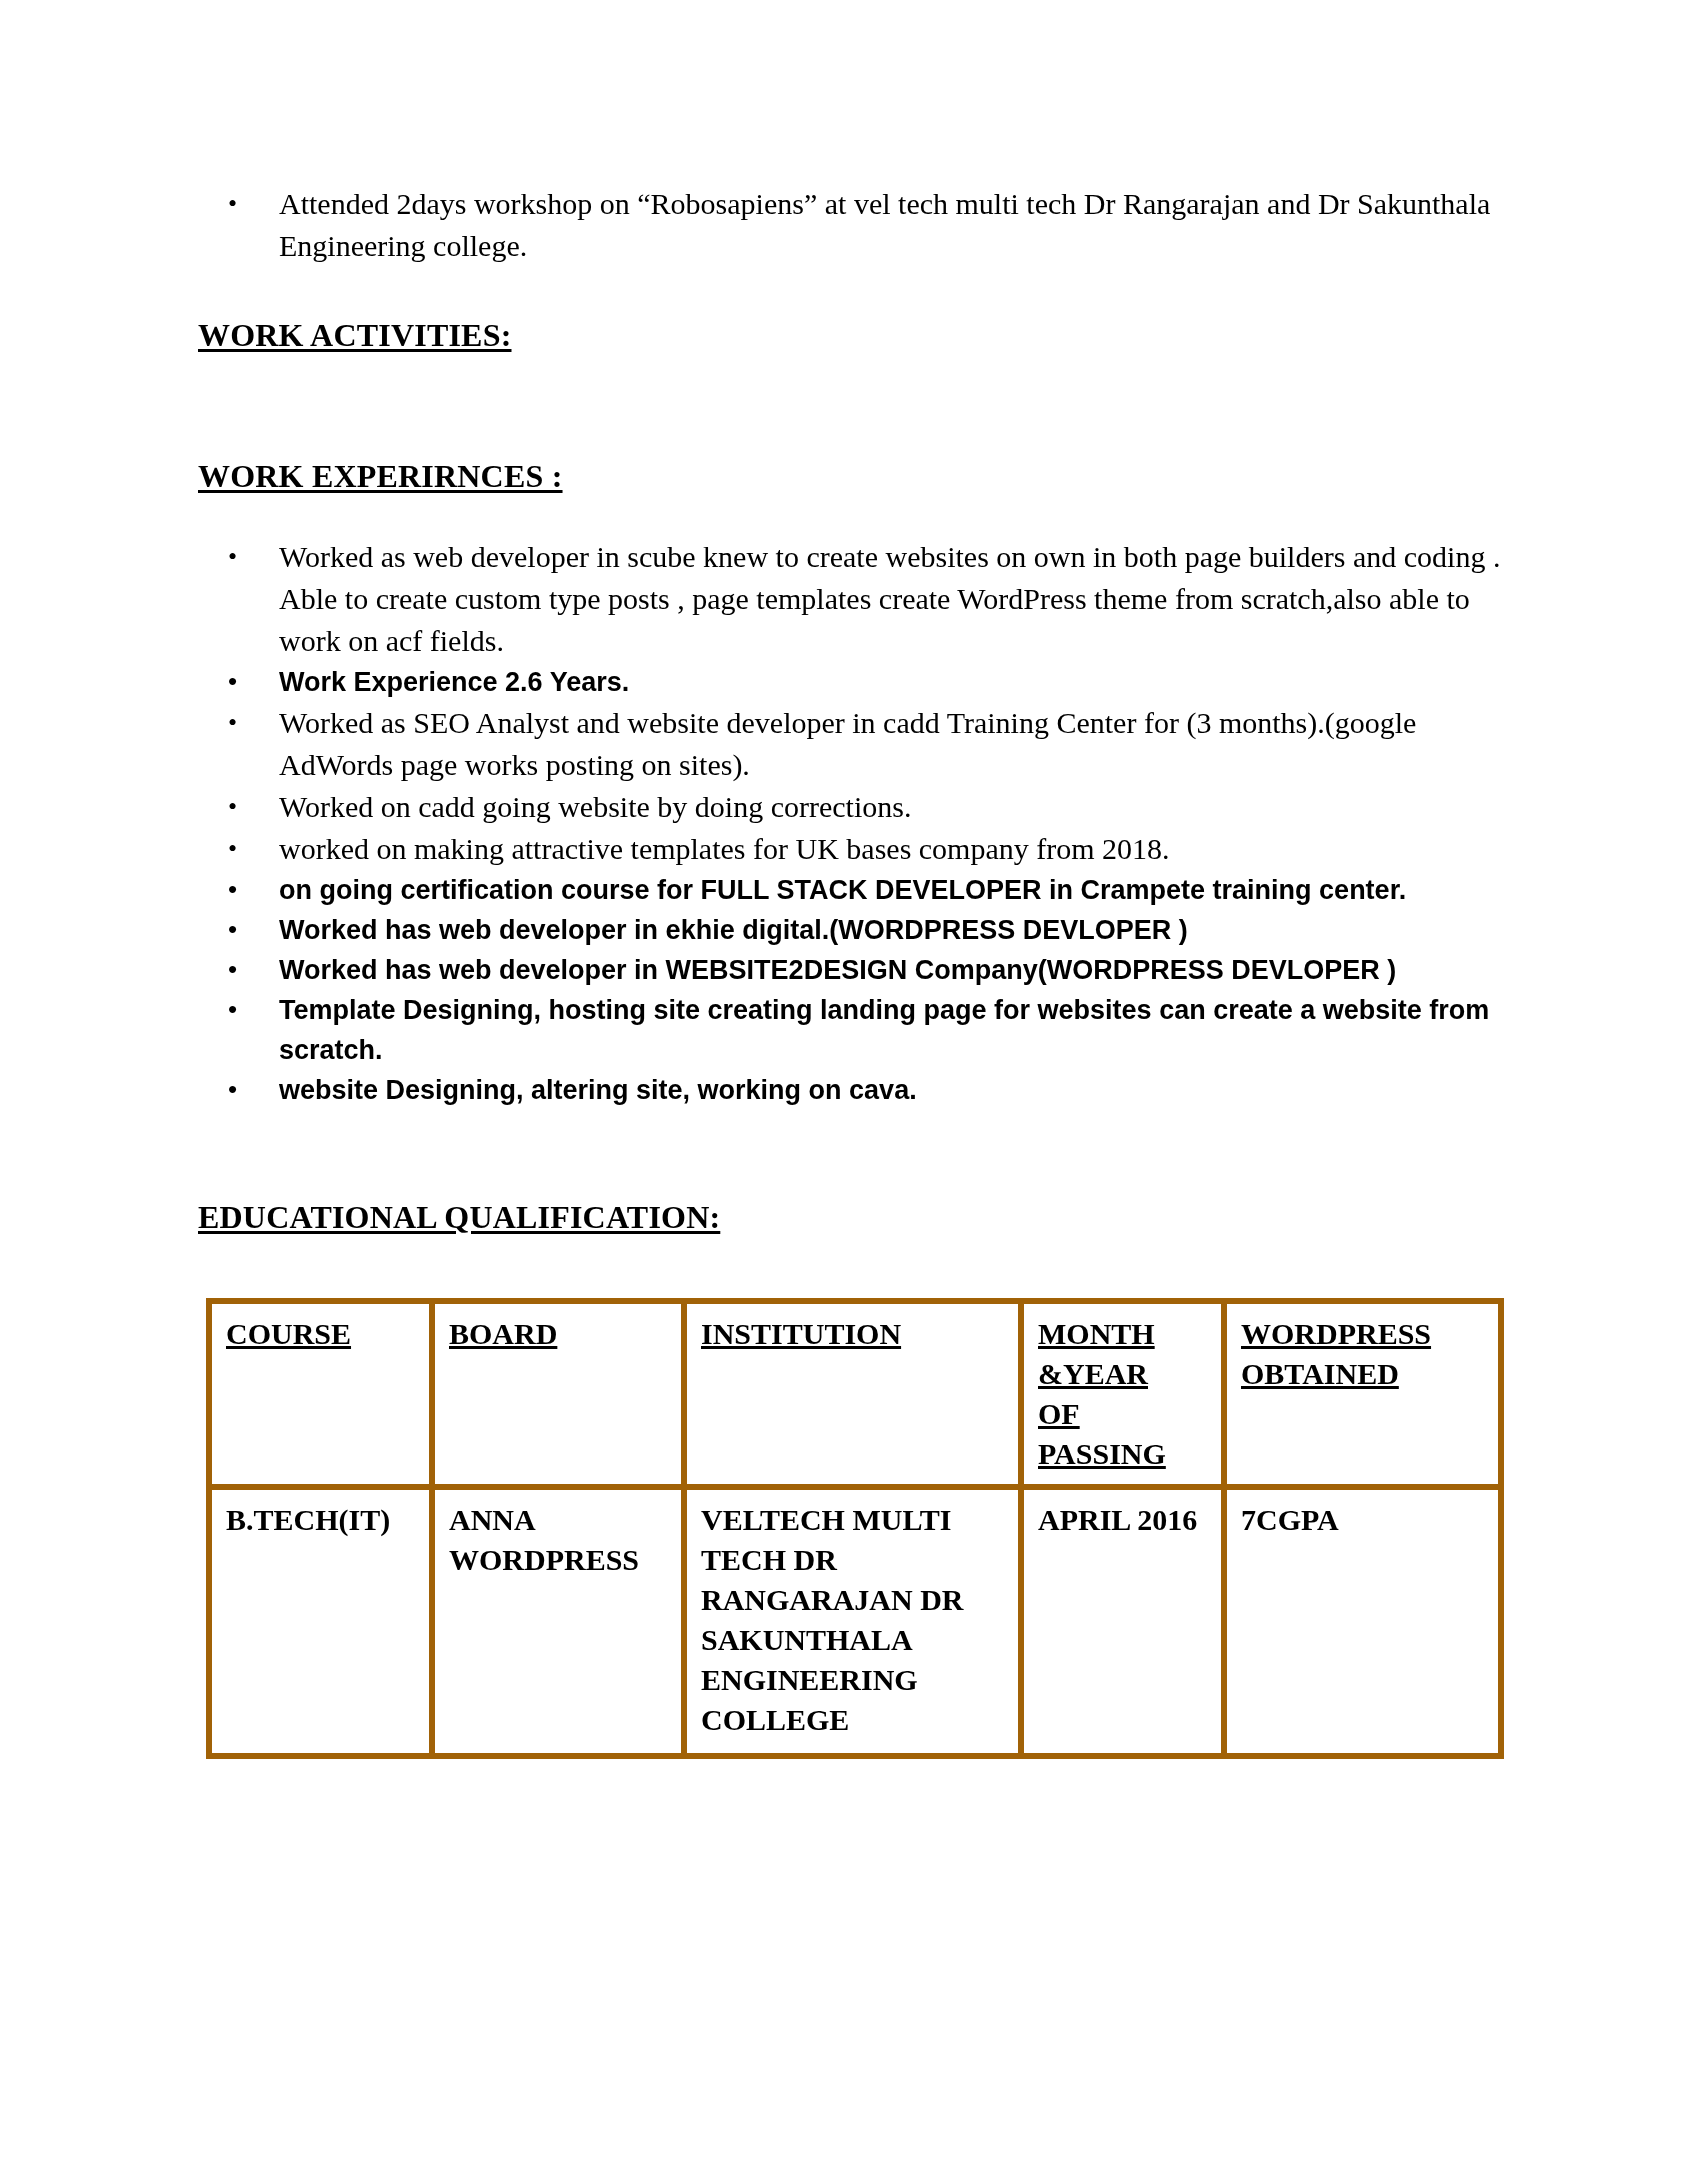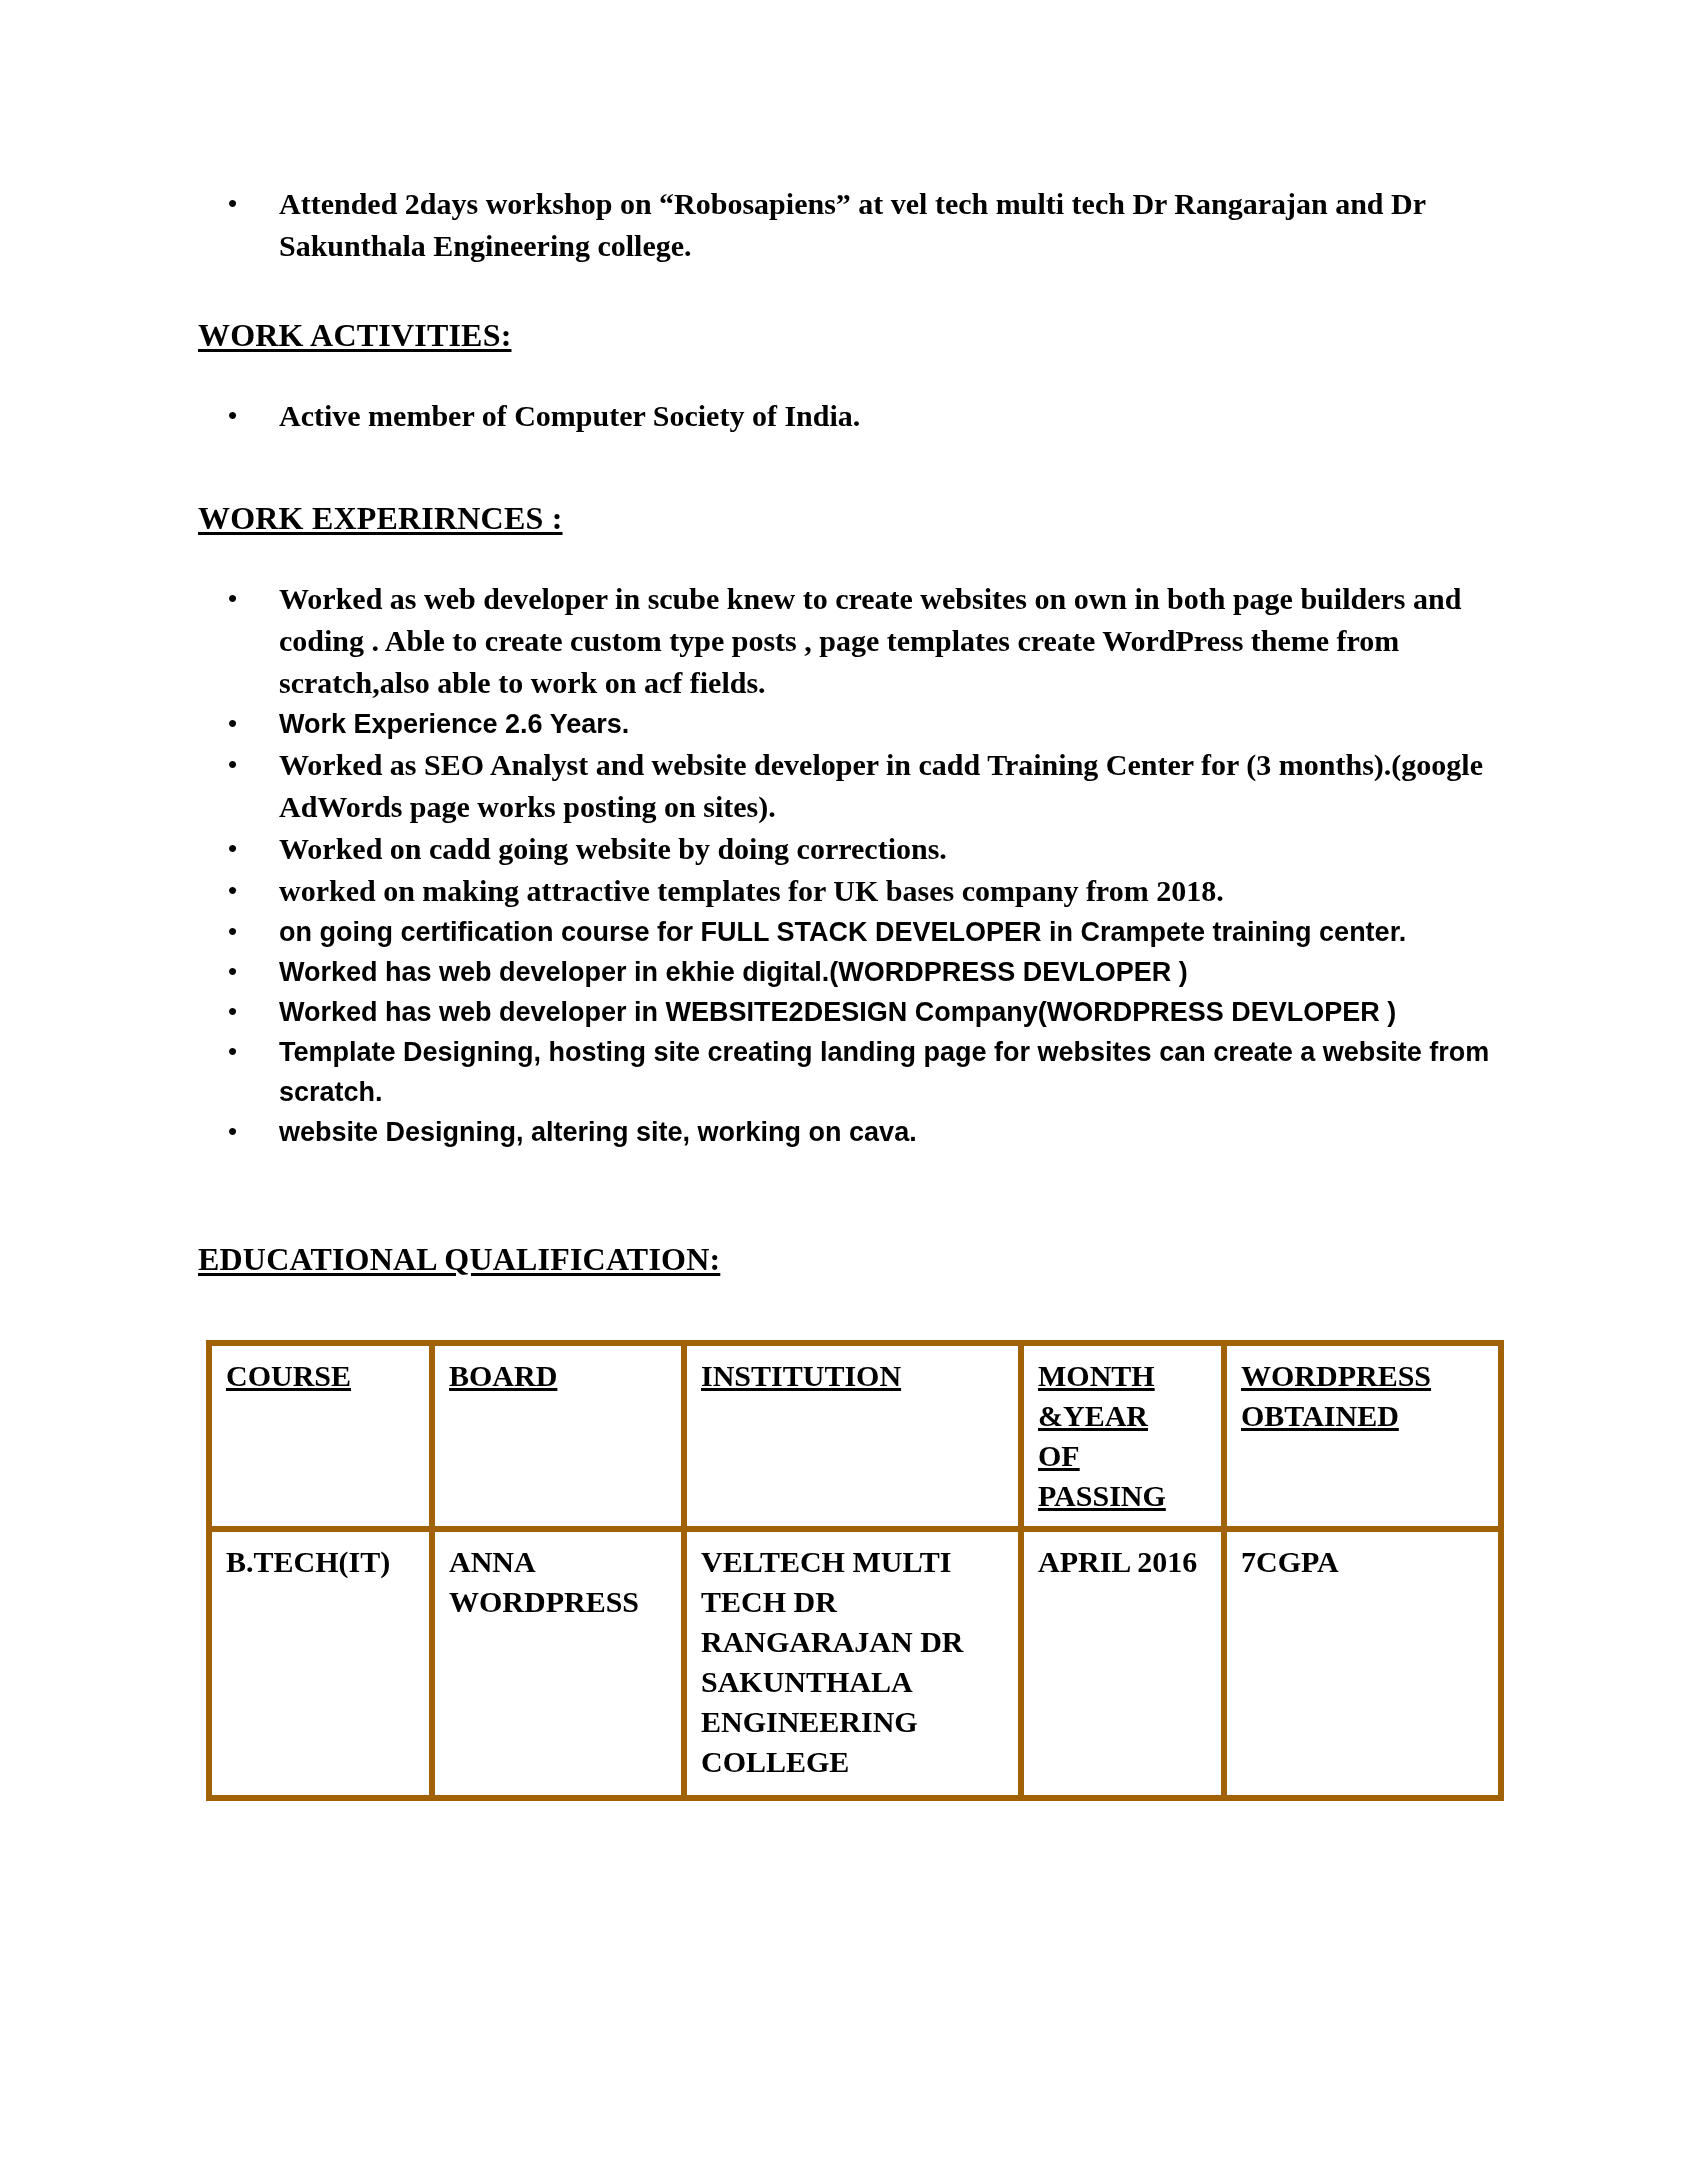--- a/index.html
+++ b/index.html
@@ -58,21 +58,21 @@
     content: "\2022";
     position: absolute;
     left: 30px;
     top: 0;
     font-size: 26px;
     line-height: inherit;
   }
 
   li.serif-item {
     font-family: "Liberation Serif", "DejaVu Serif", serif;
-    font-weight: bold;
+    font-weight: normal;
     font-size: 30px;
     line-height: 42px;
   }
   li.serif-item::before {
     font-family: "Liberation Serif", "DejaVu Serif", serif;
     font-size: 24px;
     line-height: 42px;
   }
 
   li.sans-item {
@@ -147,23 +147,20 @@
     </ul>
 
     <div class="gap-1"></div>
 
     <div class="heading">
       <span class="u">WORK ACTIVITIES:</span>
     </div>
 
     <div class="gap-2"></div>
 
-    <ul class="bullets">
-      <li class="serif-item">Active member of Computer Society of India.</li>
-    </ul>
 
     <div class="gap-3"></div>
 
     <div class="heading">
       <span class="u">WORK EXPERIRNCES :</span>
     </div>
 
     <div class="gap-4"></div>
 
     <ul class="bullets">

